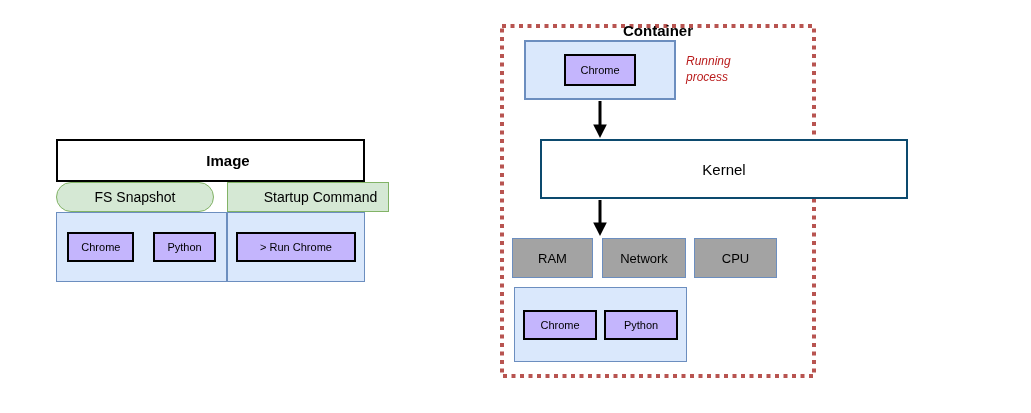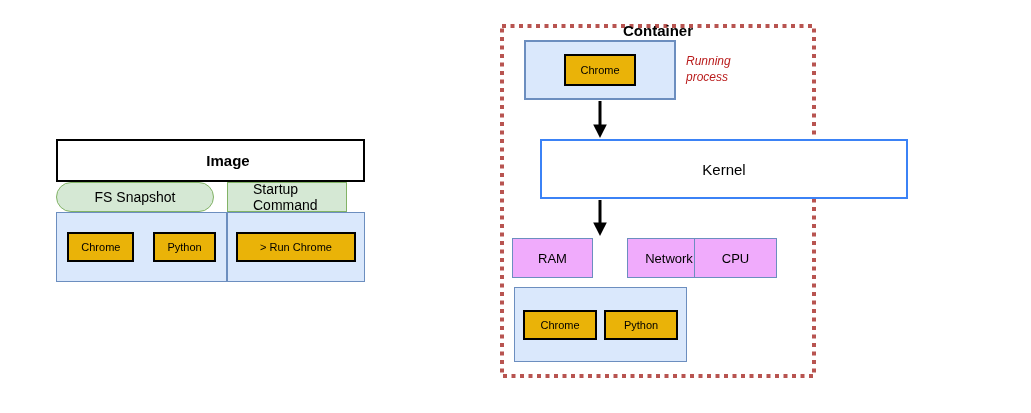--- a/index.html
+++ b/index.html
@@ -31,32 +31,32 @@
     display: flex; align-items: center; justify-content: center;
     font-size: 15px; font-weight: bold; padding-left: 35px;
   }
   .hdr {
     position: absolute; top: 43px; height: 30px;
     background: #d5e8d4; border: 1.5px solid #82b366;
     display: flex; align-items: center; justify-content: center;
     font-size: 14px;
   }
   .hdr-fs  { left: 0;     width: 158px; border-radius: 15px; }
-  .hdr-cmd { left: 171px; width: 120px; padding-left: 25px; }
+  .hdr-cmd { left: 171px; width: 162px; padding-left: 25px; }
   .cell {
     position: absolute; top: 73px; height: 70px;
     background: #dae8fc; border: 1.5px solid #6c8ebf;
     display: flex; align-items: center; justify-content: center;
   }
   .cell-fs  { left: 0;     width: 171px; gap: 19px; }
   .cell-cmd { left: 171px; width: 138px; }
 
   
   .chip {
-    background: #eab308; border: 2px solid #000000;
+    background: #c4b5fd; border: 2px solid #000000;
     height: 30px; min-width: 60px; padding: 0 12px;
     display: flex; align-items: center; justify-content: center;
     font-size: 11px; white-space: nowrap;
   }
   .chip-cmd { width: 120px; }
 
   
   .container-title {
     position: absolute; left: 500px; top: 1px; width: 316px;
     text-align: center; font-size: 15px; font-weight: bold; z-index: 2; margin-top: 21px;
@@ -66,32 +66,32 @@
     background: #dae8fc; border: 2px solid #6c8ebf;
     display: flex; align-items: center; justify-content: center; z-index: 2;
   }
   .proc-box .chip { height: 32px; width: 72px; }
   .proc-note {
     position: absolute; left: 686px; top: 53px; width: 64px;
     font-size: 12px; font-style: italic; line-height: 1.35; color: #b91c1c; z-index: 2;
   }
   .kernel {
     position: absolute; left: 540px; top: 139px; width: 368px; height: 60px;
-    background: #ffffff; border: 2px solid #3b82f6;
+    background: #ffffff; border: 2px solid #0c4a6e;
     display: flex; align-items: center; justify-content: center;
     font-size: 15px; z-index: 2;
   }
   .res {
     position: absolute; top: 238px; height: 40px;
-    background: #f0abfc; border: 1.5px solid #6c8ebf;
+    background: #a3a3a3; border: 1.5px solid #6c8ebf;
     display: flex; align-items: center; justify-content: center;
     font-size: 13px; z-index: 2;
   }
   .res-ram { left: 512px; width: 81px; }
-  .res-net { left: 602px; width: 84px; margin-left: 25px; }
+  .res-net { left: 602px; width: 84px; }
   .res-cpu { left: 694px; width: 83px; }
   .fs-box {
     position: absolute; left: 514px; top: 287px; width: 173px; height: 75px;
     background: #dae8fc; border: 1.5px solid #6c8ebf;
     display: flex; align-items: center; justify-content: center; gap: 7px; z-index: 2;
   }
   .fs-box .chip { width: 74px; padding: 0 6px; }
 </style>
 </head>
 <body>

